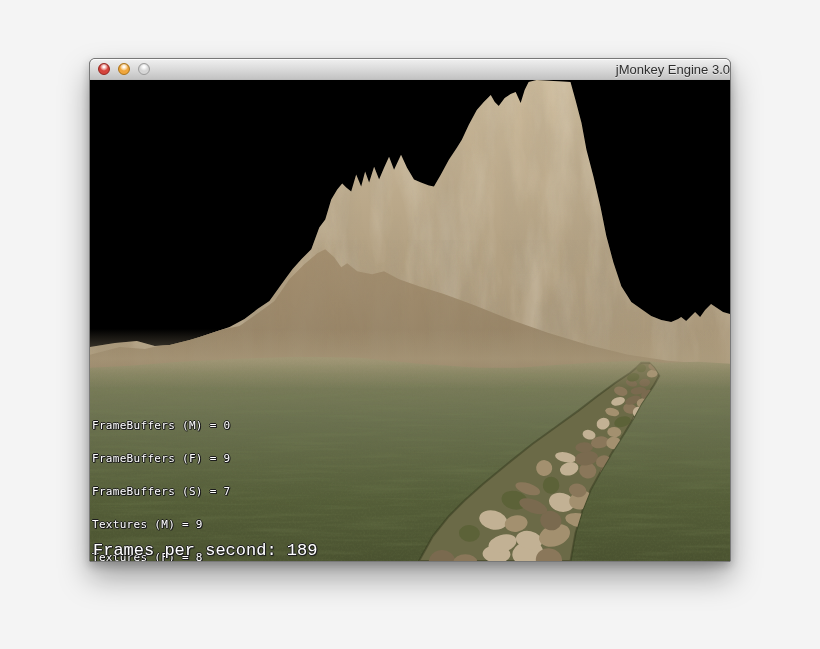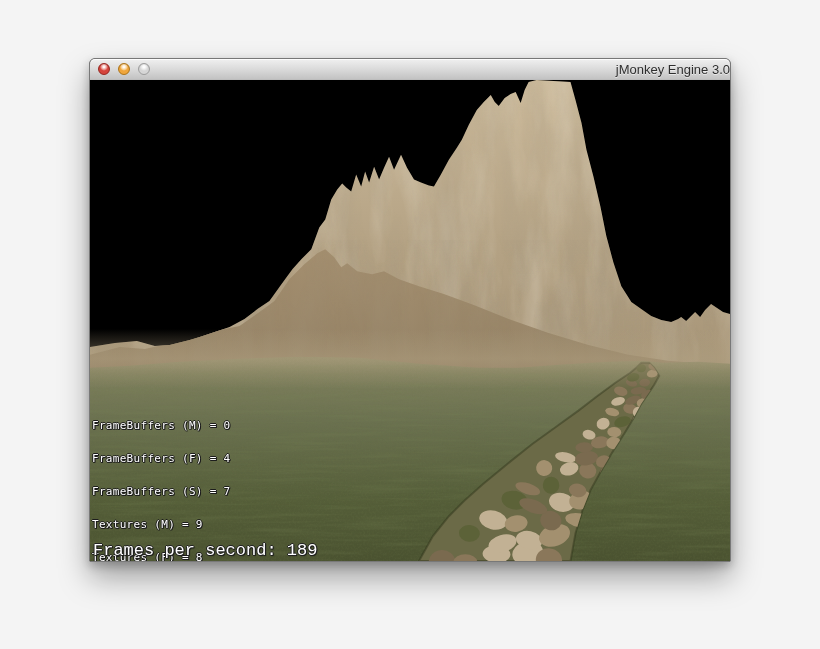--- a/index.html
+++ b/index.html
@@ -237,21 +237,21 @@
             <ellipse cx="552.9" cy="289.4" rx="4.9" ry="4.0" fill="#5c6238" transform="rotate(-2 552.9 289.4)"></ellipse>
             <ellipse cx="565.4" cy="288.2" rx="5.4" ry="3.5" fill="#8a775a" transform="rotate(17 565.4 288.2)"></ellipse>
           </g>
       </g>
 
       <rect x="0" y="250" width="642" height="60" fill="url(#hazeGrad)"></rect>
     </svg>
 
     <div class="stats">
       <div>FrameBuffers (M) = 0</div>
-      <div>FrameBuffers (F) = 4</div>
+      <div>FrameBuffers (F) = 9</div>
       <div>FrameBuffers (S) = 7</div>
       <div>Textures (M) = 9</div>
       <div>Textures (F) = 8</div>
       
       
       
       
       
       
       

